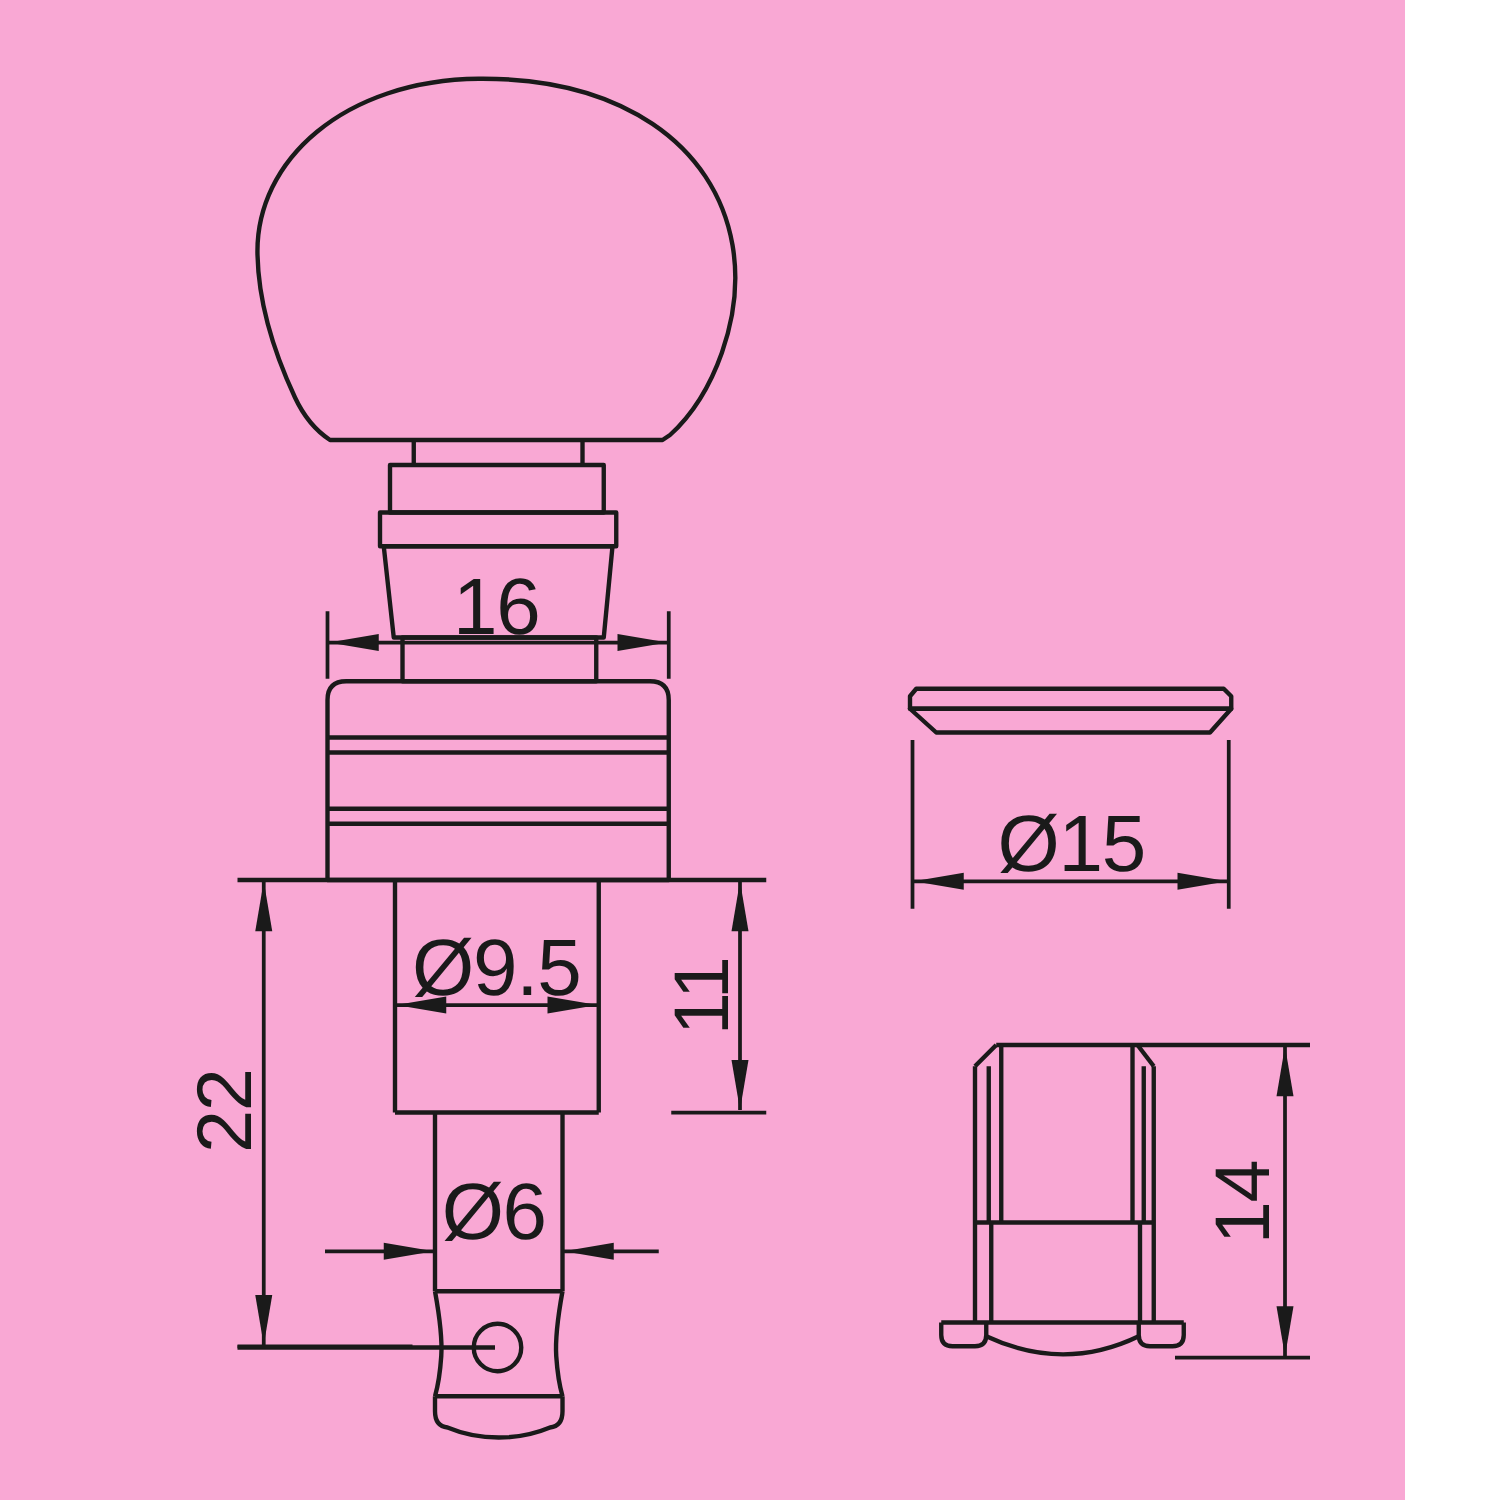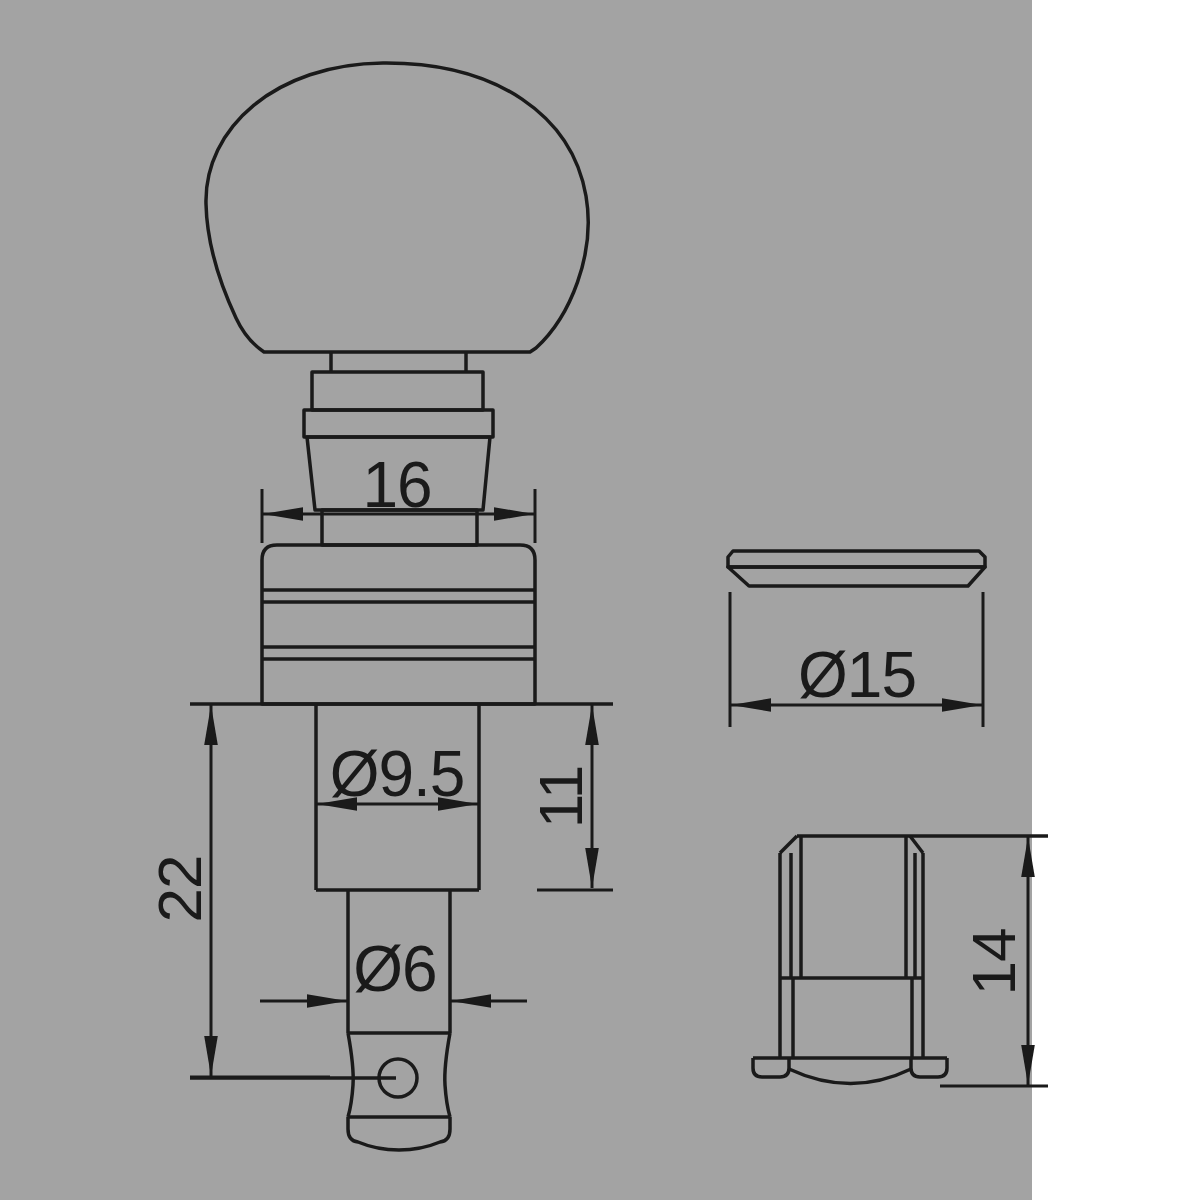--- a/index.html
+++ b/index.html
@@ -4,23 +4,23 @@
 <style>
   html, body {
     margin: 0;
     padding: 0;
     background: #ffffff;
     width: 1200px;
     height: 1200px;
     overflow: hidden;
   }
   .canvas {
-    width: 1032px;
+    width: 1124px;
     height: 1200px;
-    background: #a3a3a3;
+    background: #f9a8d4;
   }
   svg { display: block; }
   .ln {
     stroke: #1a1a1a;
     stroke-width: 3.5px;
     fill: none;
     stroke-linejoin: round;
     stroke-linecap: butt;
   }
   .dim {

